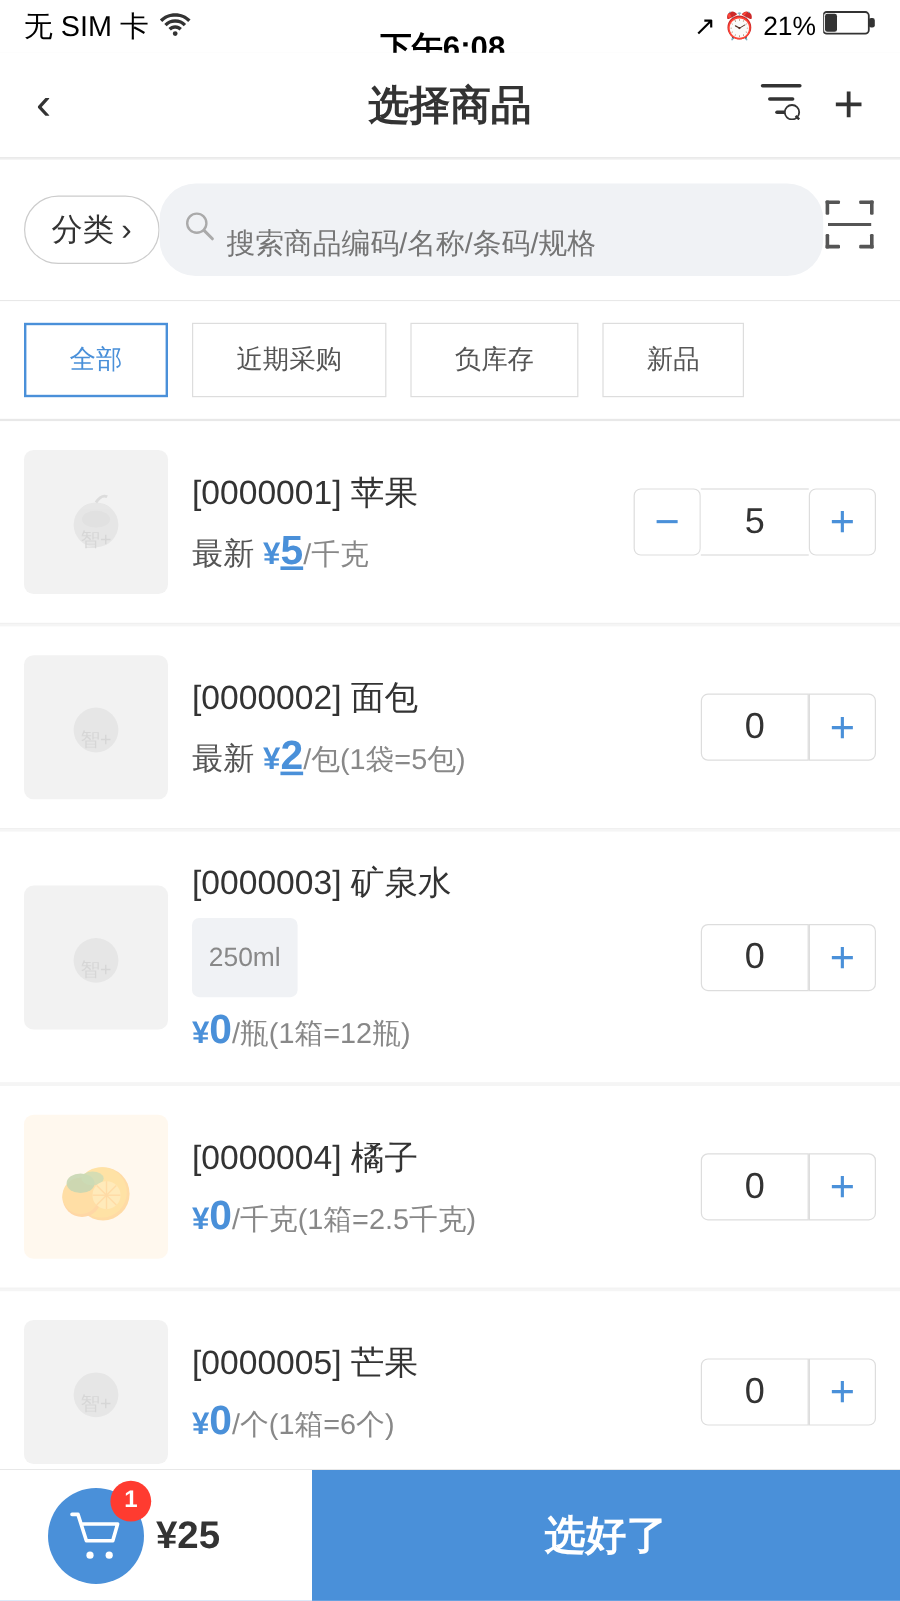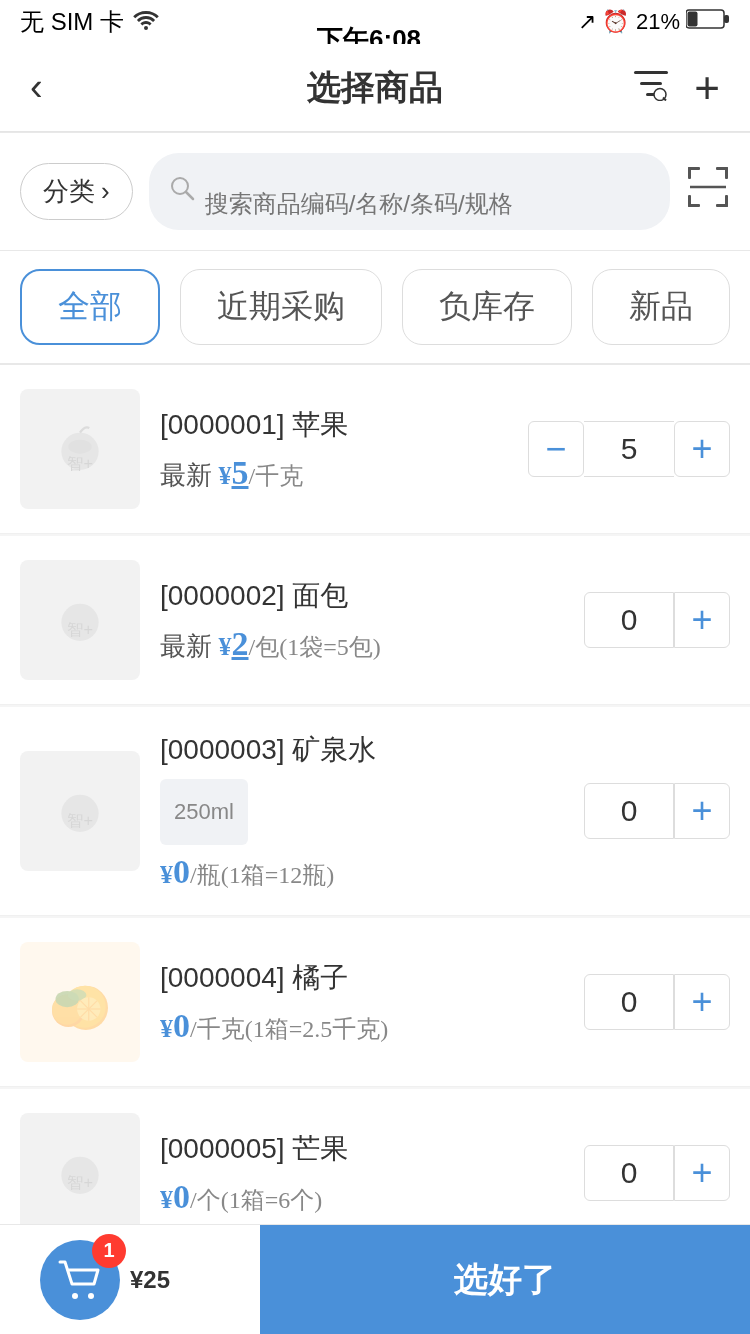--- a/index.html
+++ b/index.html
@@ -52,21 +52,20 @@
     .nav-right { display: flex; gap: 24px; align-items: center; }
     .nav-icon { font-size: 34px; color: #333; cursor: pointer; }
     
     .divider { height: 1px; background: #e8e8e8; }
     
     .filter-bar {
       background: #fff;
       padding: 20px 20px;
       display: flex;
       align-items: center;
-      gap: 16px;
       border-bottom: 1px solid #e8e8e8;
     }
     .category-btn {
       display: flex;
       align-items: center;
       border: 1.5px solid #ccc;
       border-radius: 30px;
       padding: 10px 22px;
       font-size: 26px;
       color: #333;
@@ -97,22 +96,22 @@
     
     .tab-bar {
       background: #fff;
       display: flex;
       padding: 18px 20px;
       gap: 20px;
       border-bottom: 2px solid #e8e8e8;
     }
     .tab-item {
       padding: 14px 36px;
-      border-radius: 20px;
-      font-size: 32px;
+      border-radius: 0;
+      font-size: 22px;
       color: #555;
       border: 1.5px solid #ddd;
       background: #fff;
       cursor: pointer;
     }
     .tab-item.active {
       border: 2px solid #4a90d9;
       color: #4a90d9;
       background: #fff;
     }
@@ -151,21 +150,20 @@
       background: #f0f2f5;
       color: #888;
       font-size: 22px;
       padding: 20px 14px;
       border-radius: 6px;
       margin-bottom: 8px;
     }
     .product-price {
       font-size: 26px;
       color: #555;
-      font-family: Liberation Serif, serif;
     }
     .price-unit {
       color: #4a90d9;
       font-weight: 600;
     }
     .price-num {
       color: #4a90d9;
       font-size: 34px;
       font-weight: 700;
       text-decoration: underline;
@@ -274,21 +272,21 @@
       font-size: 20px;
       font-weight: 700;
       border-radius: 50%;
       width: 34px;
       height: 34px;
       display: flex;
       align-items: center;
       justify-content: center;
     }
     .cart-total {
-      font-size: 24px;
+      font-size: 32px;
       font-weight: 700;
       color: #333;
     }
     .confirm-btn {
       flex: 1;
       height: 100%;
       background: #4a90d9;
       border: none;
       color: #fff;
       font-size: 34px;

